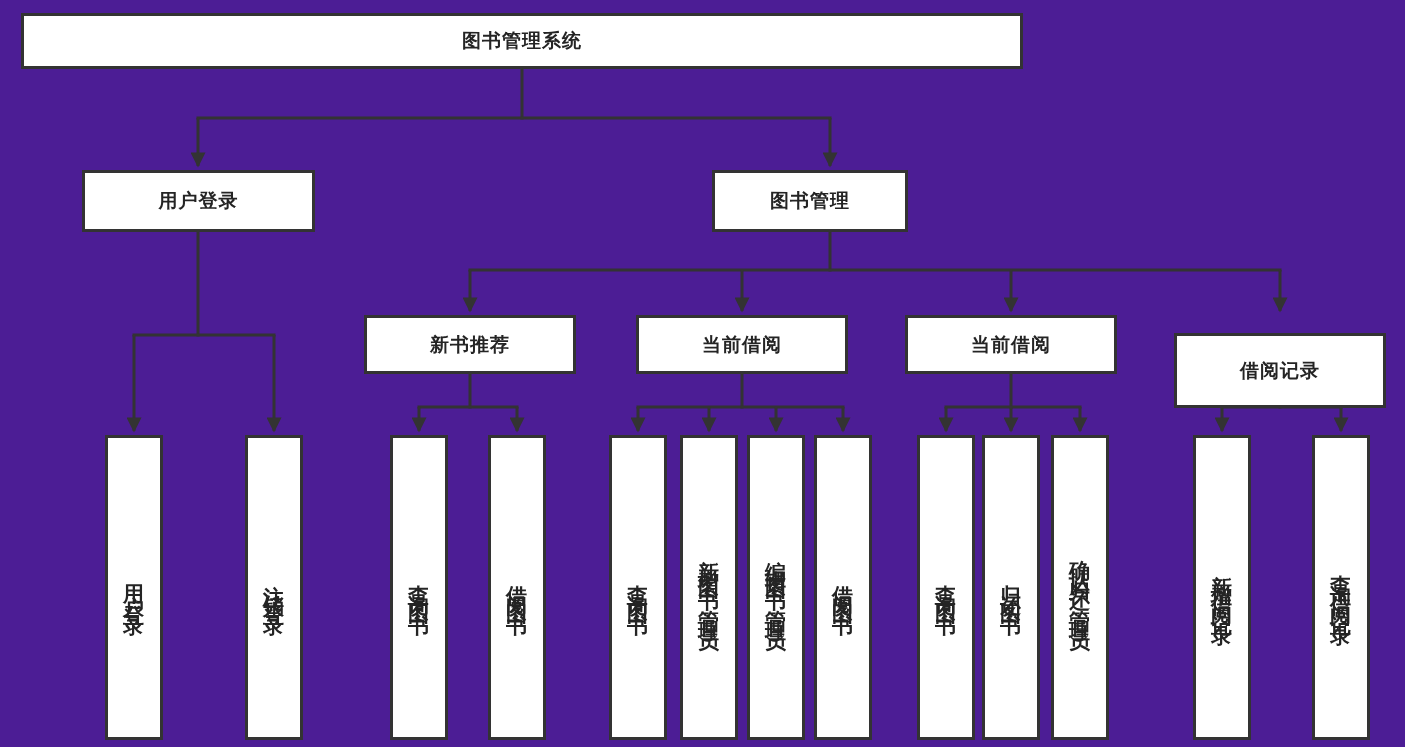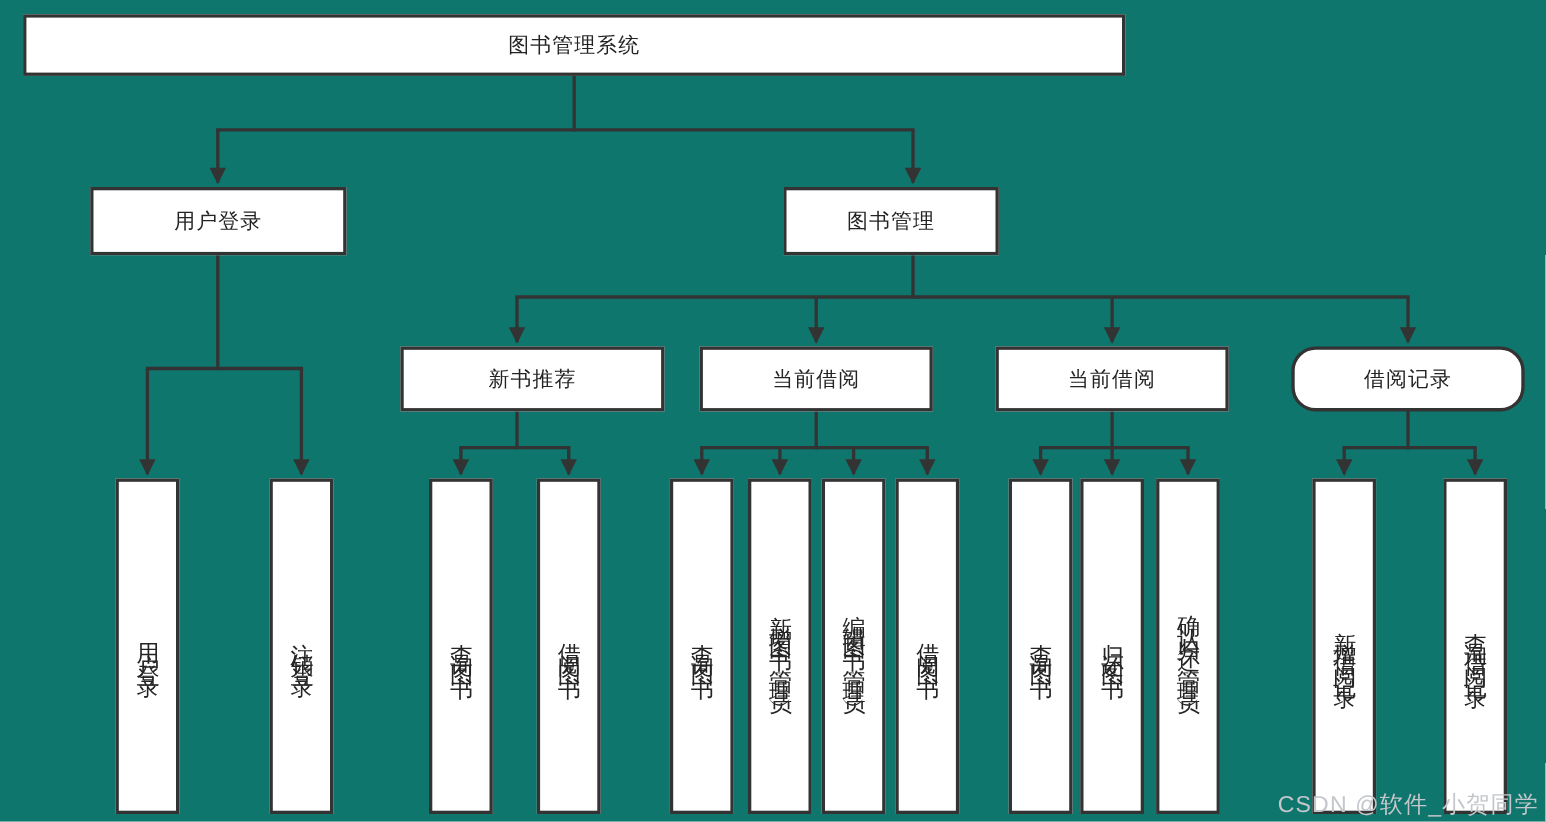--- a/index.html
+++ b/index.html
@@ -1,21 +1,22 @@
 <!DOCTYPE html>
 <html><head>
 <meta charset="utf-8">
 <style>
   html,body{margin:0;padding:0;background:#ffffff;}
   .canvas{
     position:relative;
     width:1405px;height:747px;
-    background:#0f766e;
+    background:#4c1d95;
     font-family:"Liberation Sans", sans-serif;
     overflow:hidden;
+    font-weight:bold;
   }
   .connectors{position:absolute;left:0;top:0;z-index:1;}
   .node{
     position:absolute;
     box-sizing:border-box;
     border:3px solid #333333;
     background:#ffffff;
     display:flex;
     align-items:center;
     justify-content:center;
@@ -100,30 +101,30 @@
     <span>图书管理系统</span>
   </div>
 
   <div class="node h-node" style="left:82px;top:170px;width:233px;height:62px;">
     <span>用户登录</span>
   </div>
   <div class="node h-node" style="left:712px;top:170px;width:196px;height:62px;">
     <span>图书管理</span>
   </div>
 
-  <div class="node h-node" style="left:364px;top:315px;width:240px;height:59px;">
+  <div class="node h-node" style="left:364px;top:315px;width:212px;height:59px;">
     <span>新书推荐</span>
   </div>
   <div class="node h-node" style="left:636px;top:315px;width:212px;height:59px;">
     <span>当前借阅</span>
   </div>
   <div class="node h-node" style="left:905px;top:315px;width:212px;height:59px;">
     <span>当前借阅</span>
   </div>
-  <div class="node h-node" style="left:1174px;top:315px;width:212px;height:59px;border-radius:22px;">
+  <div class="node h-node" style="left:1174px;top:333px;width:212px;height:75px;">
     <span>借阅记录</span>
   </div>
 
   <div class="node v-node" style="left:105px;top:435px;width:58px;height:305px;">
     <span>用户登录</span>
   </div>
   <div class="node v-node" style="left:245px;top:435px;width:58px;height:305px;">
     <span>注销登录</span>
   </div>
 
@@ -157,15 +158,14 @@
     <span>确认归还（管理员）</span>
   </div>
 
   <div class="node v-node" style="left:1193px;top:435px;width:58px;height:305px;">
     <span>新增借阅记录</span>
   </div>
   <div class="node v-node" style="left:1312px;top:435px;width:58px;height:305px;">
     <span>查询借阅记录</span>
   </div>
 
-  <div class="watermark">CSDN @软件_小贺同学</div>
 
 </div>
 
 </body></html>

